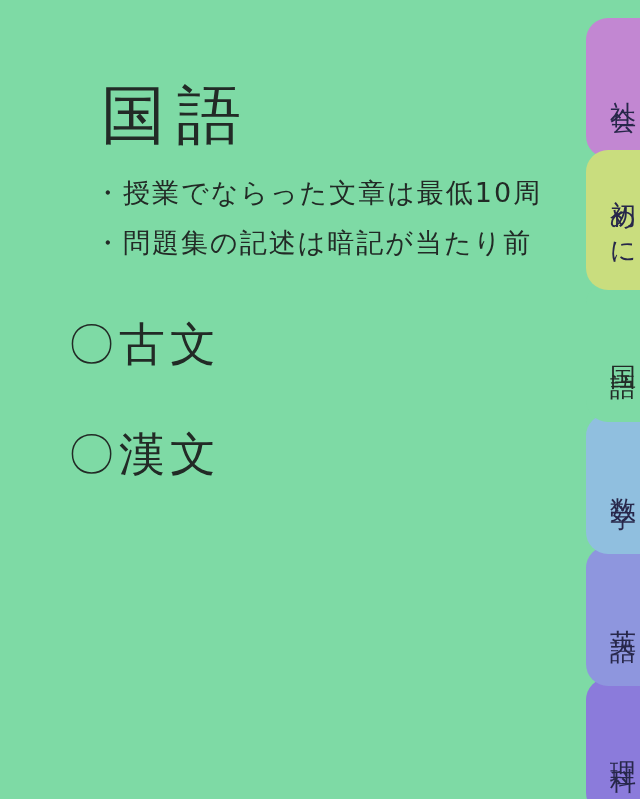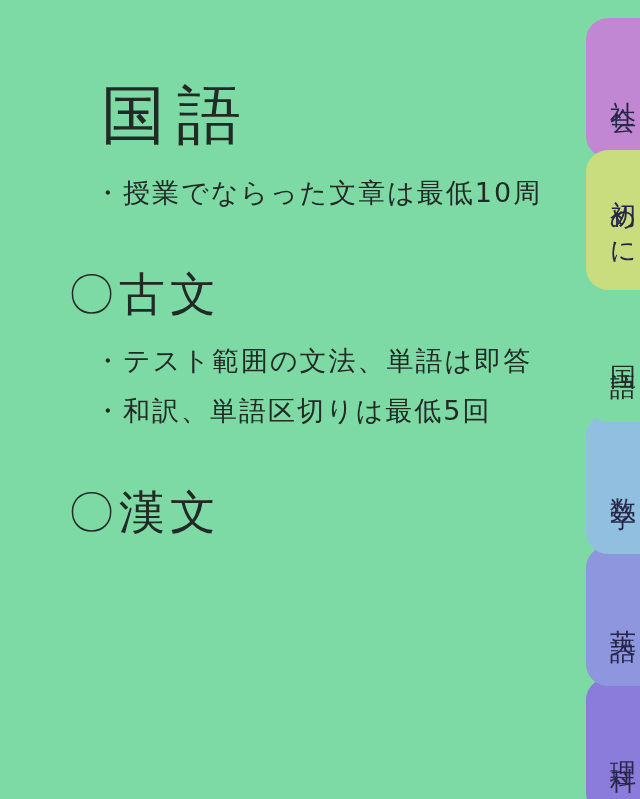--- a/index.html
+++ b/index.html
@@ -74,29 +74,26 @@
 </head>
 <body style="background: rgb(126, 218, 165);">
 
 <div class="content">
 
   <h1 class="note-title">国語</h1>
 
   <div class="section">
     <div class="bullets">
       <div class="bullet">・授業でならった文章は最低10周</div>
+      <div class="bullet">・問題集の記述は暗記が当たり前</div>
     </div>
   </div>
 
   <div class="section">
     <div class="section-heading">〇古文</div>
-    <div class="bullets">
-      <div class="bullet">・テスト範囲の文法、単語は即答</div>
-      <div class="bullet">・和訳、単語区切りは最低5回</div>
-    </div>
   </div>
 
   <div class="section">
     <div class="section-heading">〇漢文</div>
   </div>
 
 </div>
 
 <div class="tab" style="background-color: rgb(201, 221, 126);">
   <span class="tab-label">初めに</span>

